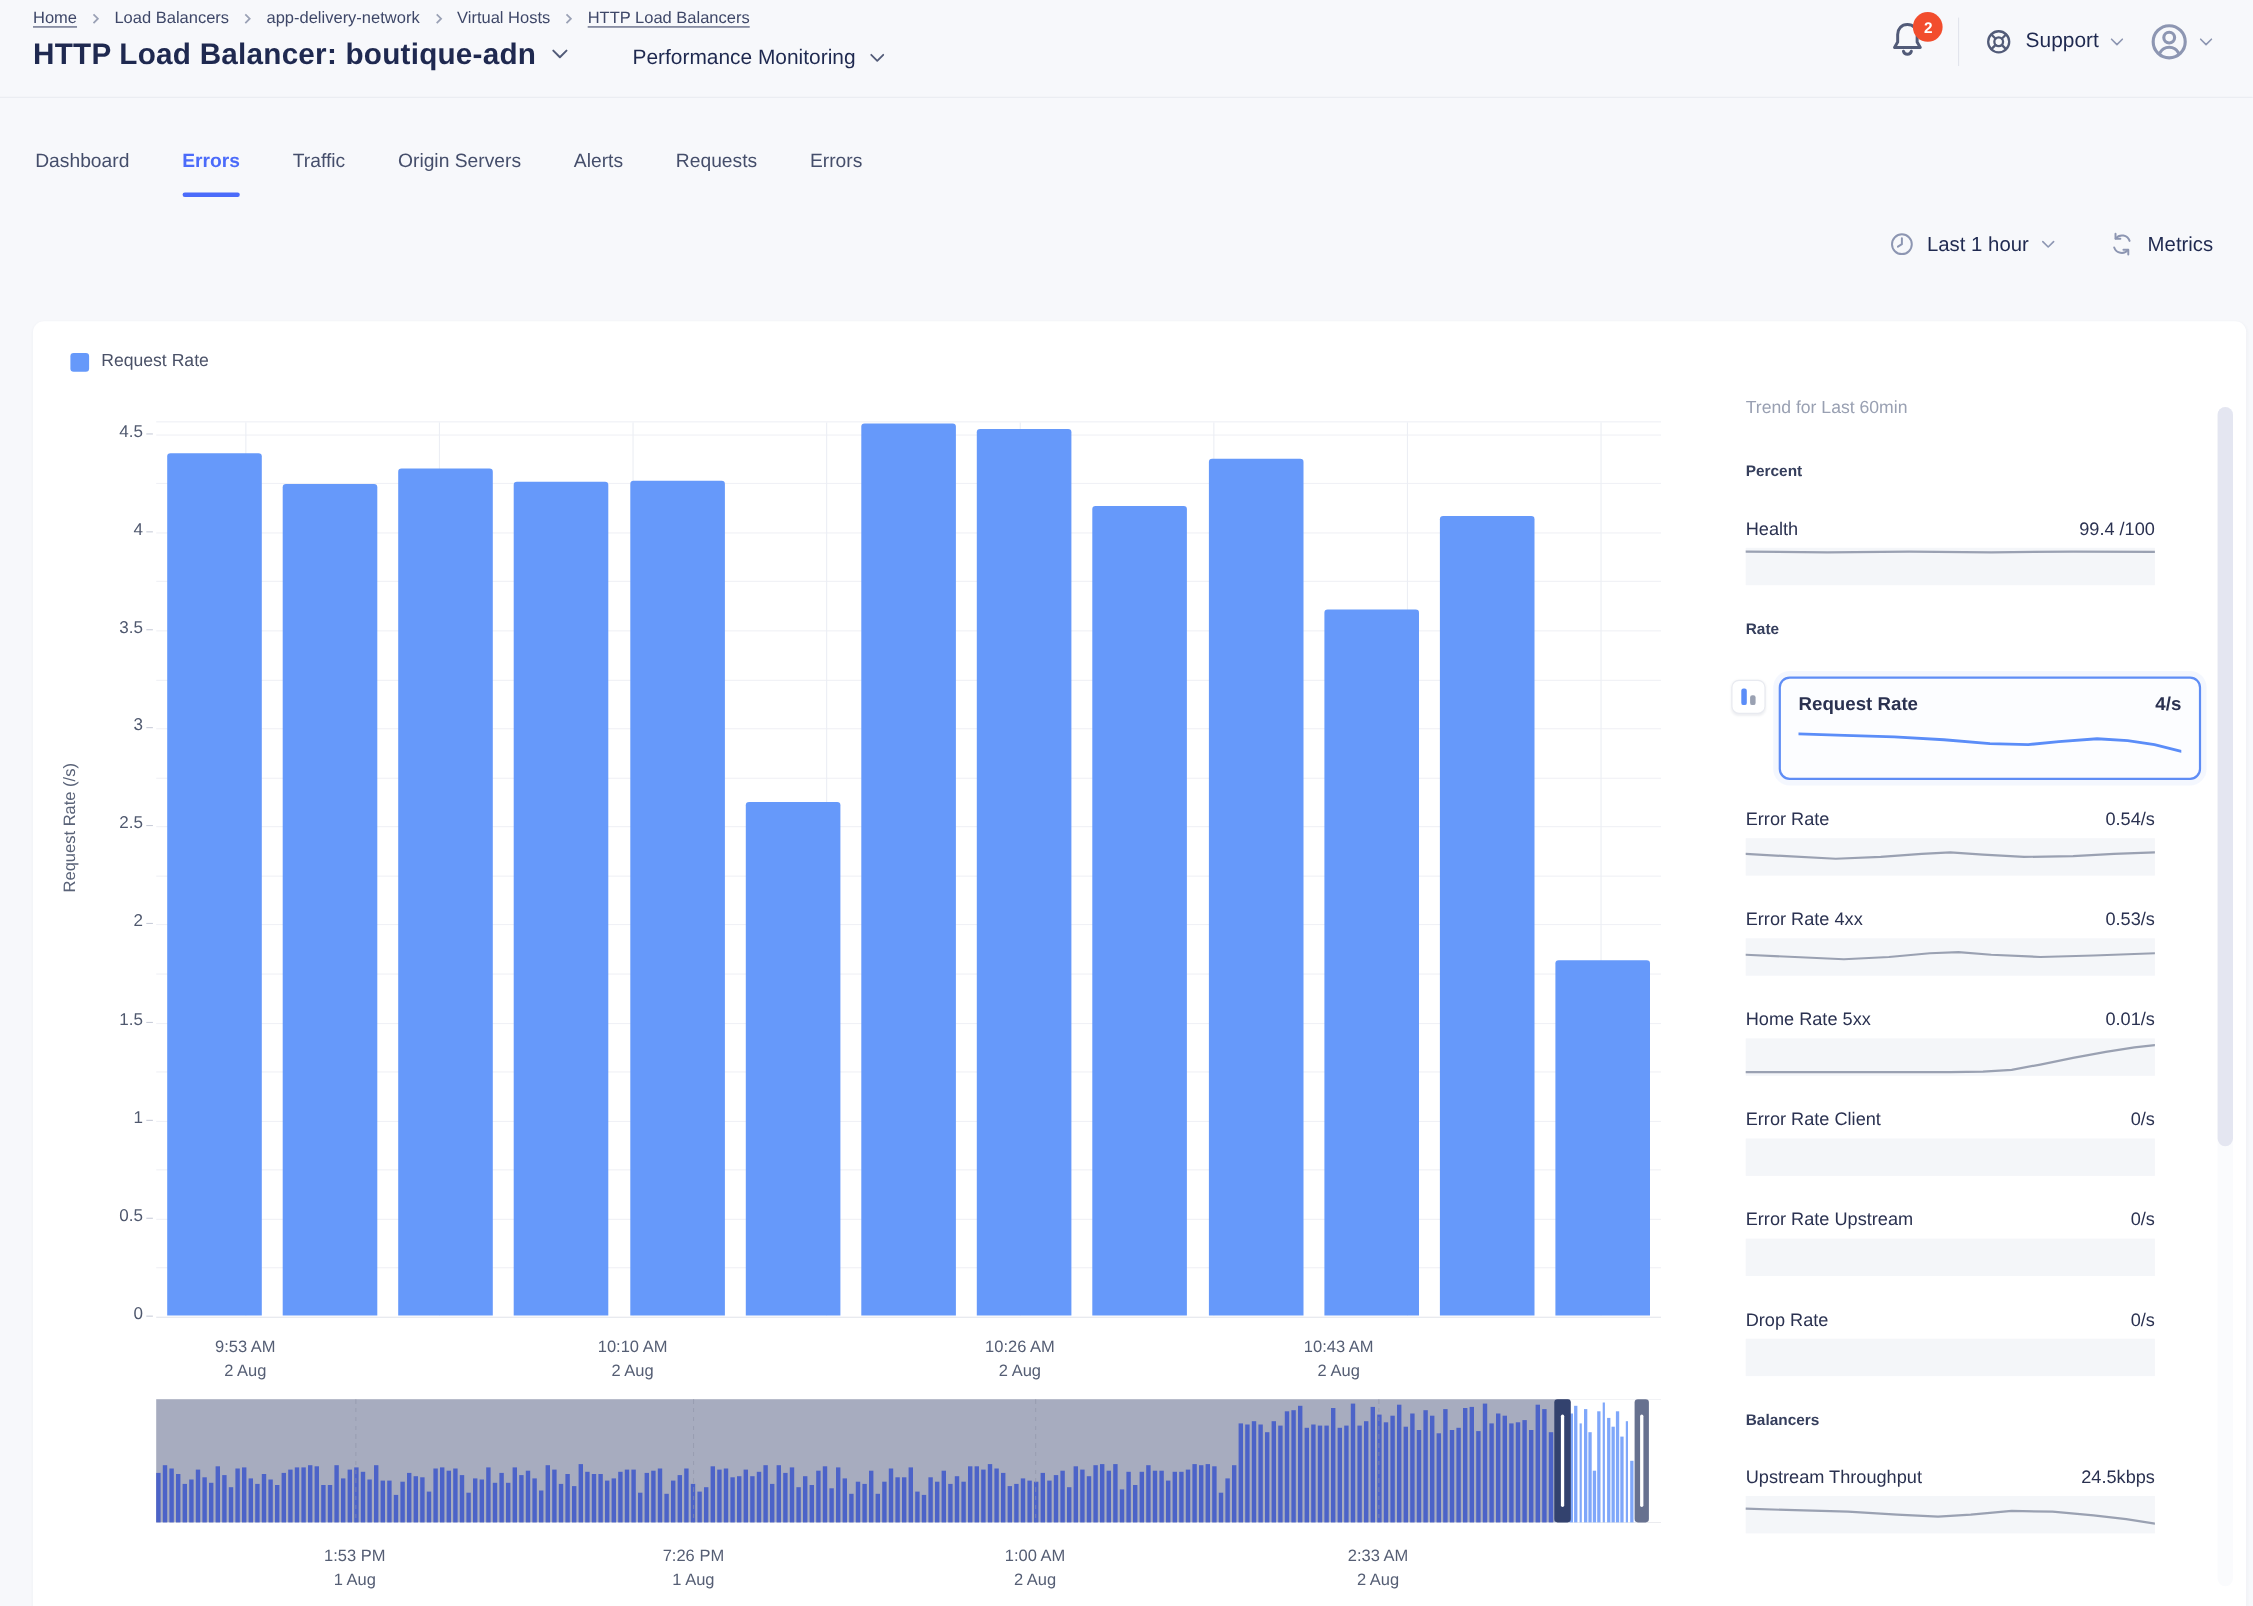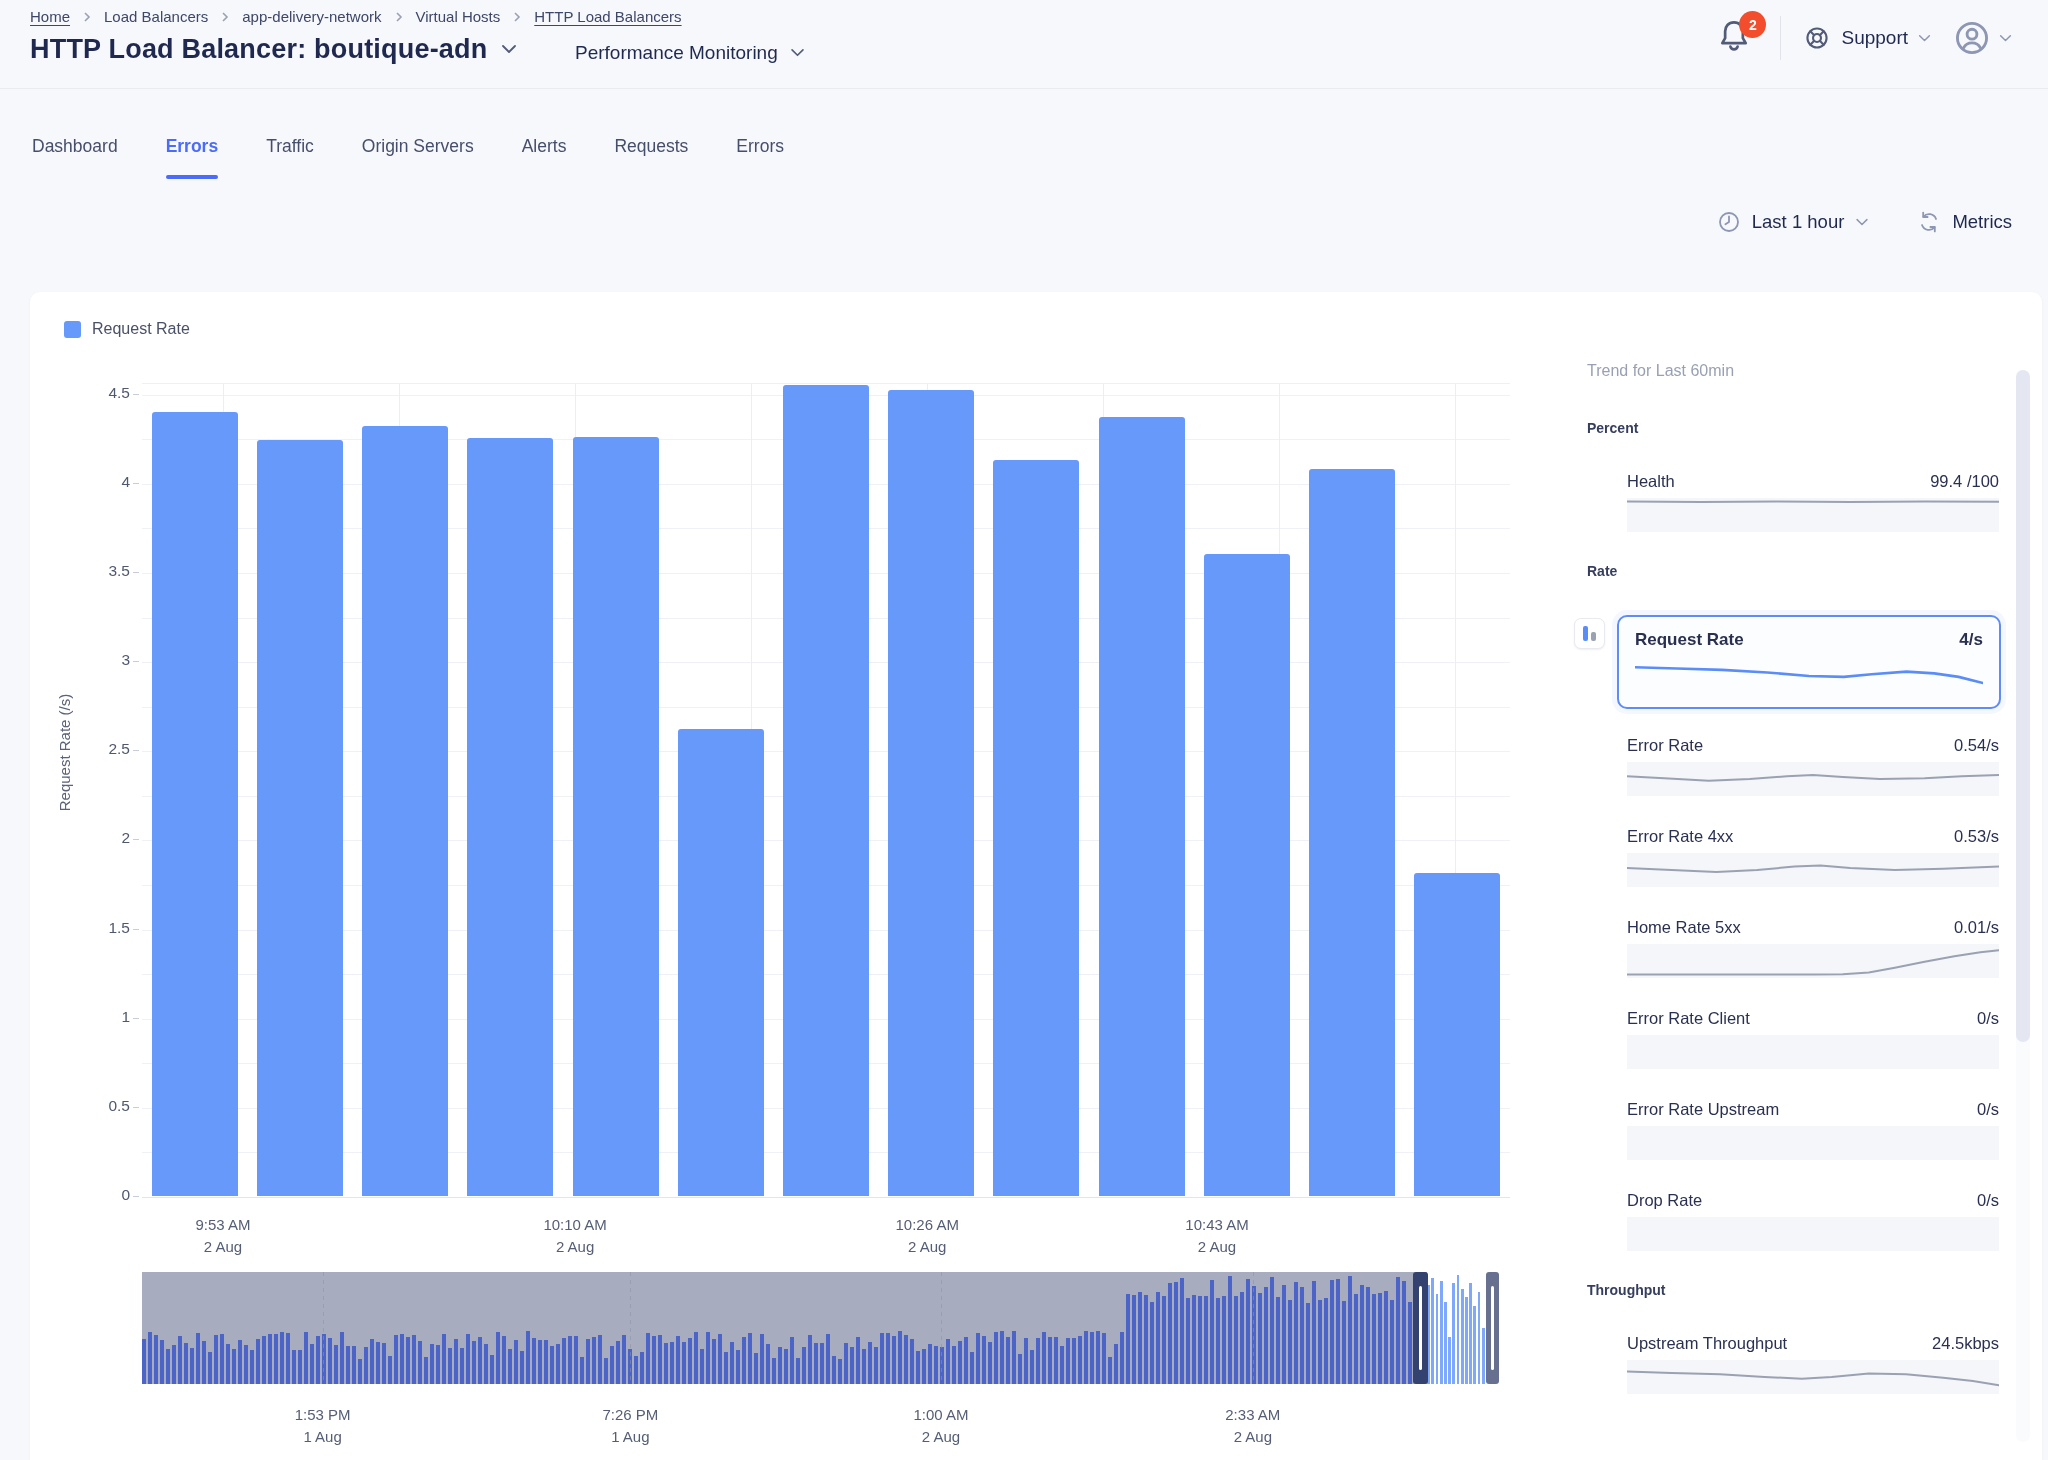--- a/index.html
+++ b/index.html
@@ -76,21 +76,21 @@
   .handle::after { content:''; position:absolute; left:50%; top:14px; bottom:14px; width:3px;
     margin-left:-1.5px; background:#fff; border-radius:2px; }
   .minitick { position:absolute; width:160px; margin-left:-80px; text-align:center; font-size:15px;
     color:#555e74; line-height:1.45; }
 
   
   .sidebar { position:absolute; left:1557px; top:70px; width:422px; }
   .trend-title { font-size:16px; color:#99a0b2; margin-bottom:40px; }
   .section-heading { font-size:14px; font-weight:700; color:#353e5c; margin-bottom:36px; }
   .section { margin-bottom:14px; }
-  .metric { margin-left:40px; width:372px; margin-bottom:31px; }
+  .metric { width:372px; margin-bottom:31px; }
   .metric-top { display:flex; justify-content:space-between; align-items:baseline; margin-bottom:7px; }
   .metric-label { font-size:16.5px; color:#2a3150; }
   .metric-value { font-size:16.5px; color:#2a3150; }
   .sparkbox { position:relative; height:34px; background:#f4f6f9; }
   .metric-card { position:relative; margin-left:30px; width:384px; margin-bottom:27px;
     border:2px solid var(--sel-border); border-radius:10px; background:#fcfdff; padding:13px 16px 9px;
     box-shadow:0 0 0 5px rgba(95,141,245,.07); cursor:pointer; }
   .metric-card .metric-top { margin-bottom:4px; }
   .metric-card .metric-label, .metric-card .metric-value { font-weight:700; font-size:17px; }
   .metric-card .sparkbox { background:transparent; height:44px; }
@@ -680,21 +680,21 @@
               <div class="metric-top">
                 <span class="metric-label">Drop Rate</span>
                 <span class="metric-value">0/s</span>
               </div>
               <div class="sparkbox">
                 <svg width="100%" height="100%" viewBox="0 0 100 34" preserveAspectRatio="none"></svg>
               </div>
             </div>
           </div>
           <div class="section">
-            <div class="section-heading">Throughput</div>
+            <div class="section-heading">Balancers</div>
             <div class="metric">
               <div class="metric-top">
                 <span class="metric-label">Upstream Throughput</span>
                 <span class="metric-value">24.5kbps</span>
               </div>
               <div class="sparkbox">
                 <svg width="100%" height="100%" viewBox="0 0 100 34" preserveAspectRatio="none">
                   <polyline points="0,11.56 12,12.92 25,14.28 37,17 47,18.700000000000003 55.00000000000001,17 65,13.600000000000001 75,14.28 85,17.68 93,21.08 100,25.16" fill="none" stroke="#9aa1b2" stroke-width="2" vector-effect="non-scaling-stroke" stroke-linecap="round"></polyline>
                 </svg>
               </div>

